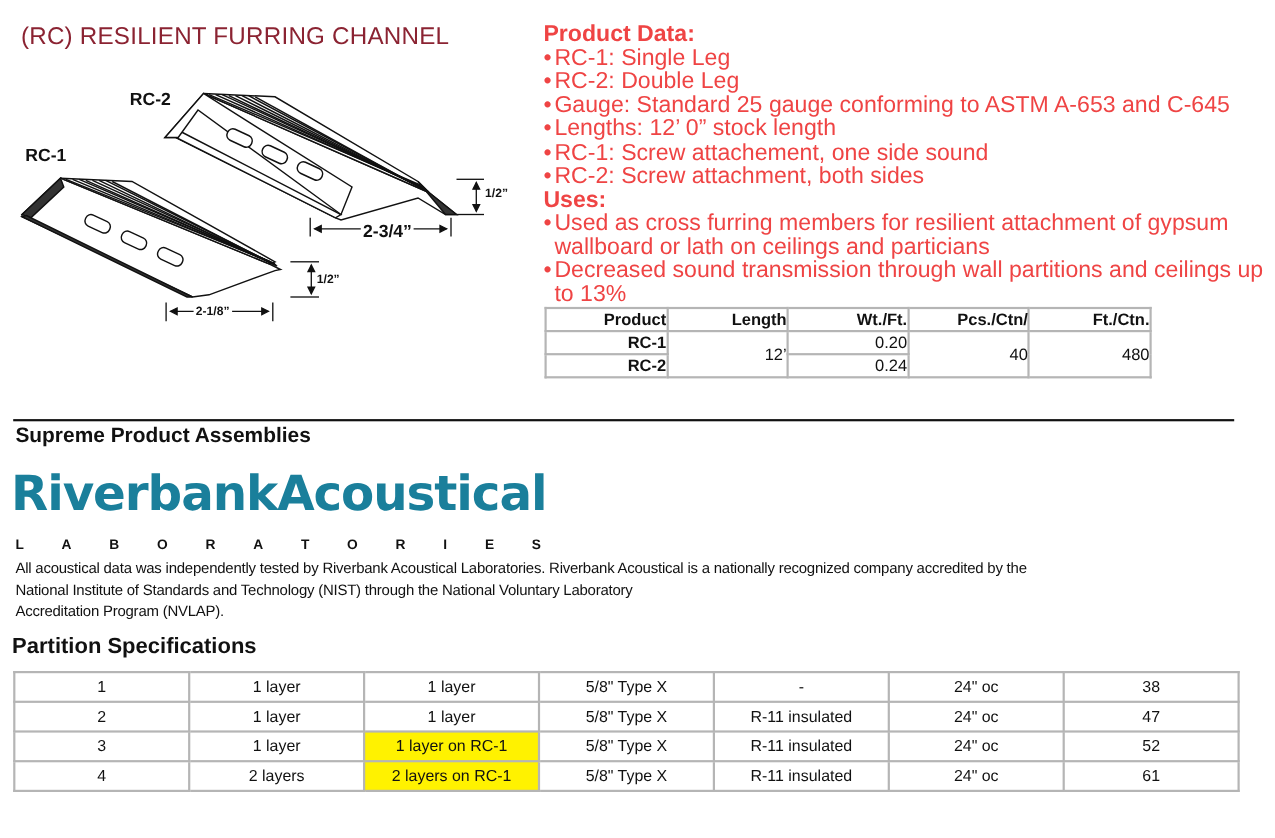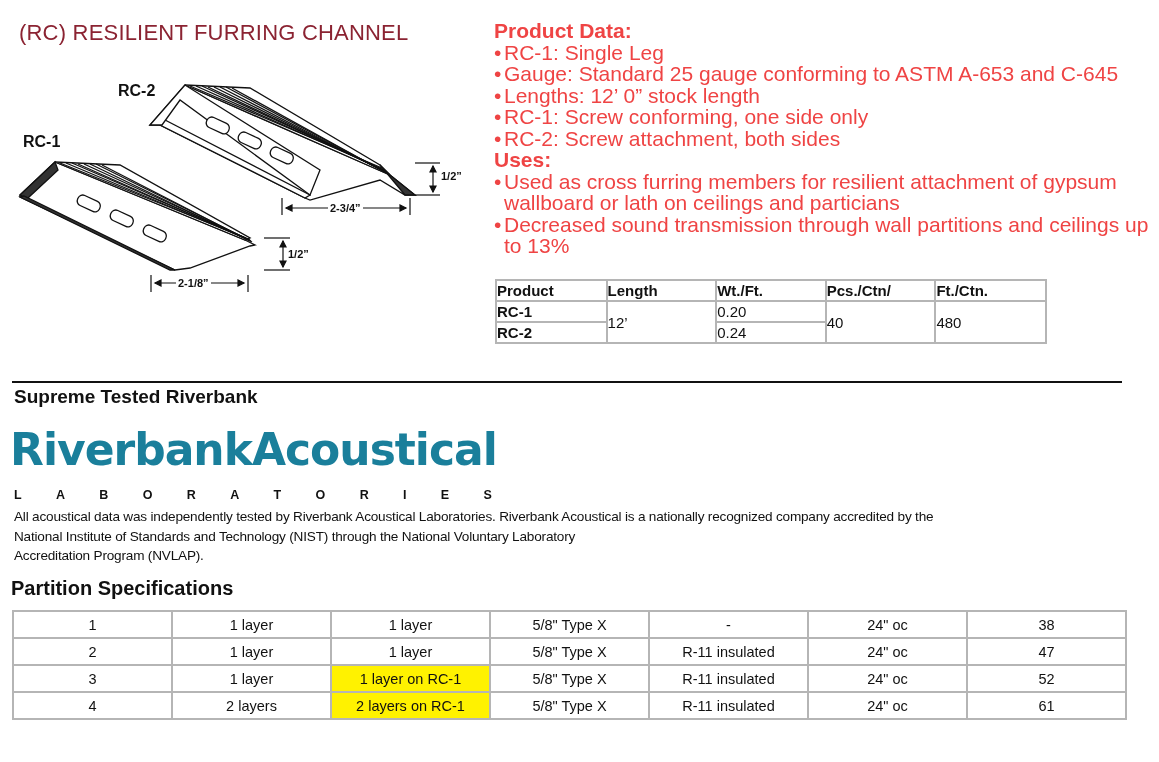--- a/index.html
+++ b/index.html
@@ -6,21 +6,21 @@
   body { width:1159px; height:762px; position:relative; overflow:hidden; font-family:"Liberation Sans", sans-serif; color:#111; }
   .abs { position:absolute; }
   .title { left:19px; top:20px; font-size:22px; font-weight:normal; color:#8b2332; letter-spacing:0.2px; white-space:nowrap; }
   .diagram { left:10px; top:70px; width:440px; height:240px; }
   .pd { left:494px; top:20px; width:660px; font-size:21px; line-height:21.5px; color:#ef4444; }
   .pd .h { font-weight:bold; }
   .pd .li { padding-left:10px; text-indent:-10px; }
   .pd .li::before { content:"\2022"; display:inline-block; width:10px; text-indent:0; }
   table { border-collapse:collapse; }
   .prod { left:495px; top:279px; width:552px; font-size:15px; }
-  .prod td, .prod th { border:2px solid #b5b5b5; text-align:left; padding:0; height:19px; line-height:19px; }
+  .prod td, .prod th { border:2px solid #b5b5b5; text-align:right; padding:0; height:19px; line-height:19px; }
   .prod th { font-weight:bold; }
   .divider { left:12px; top:381px; width:1110px; height:2px; background:#111; }
   .sta { left:14px; top:386px; font-size:19px; font-weight:bold; white-space:nowrap; }
   .logo { left:10px; top:424px; font-size:44px; font-weight:bold; color:#1a7f9b; font-family:"DejaVu Sans", sans-serif; letter-spacing:-1px; white-space:nowrap;text-align:center; }
   .labs { left:14px; top:488px; width:478px; display:flex; justify-content:space-between; font-size:12.5px; font-weight:bold; font-family:"Liberation Sans", sans-serif; }
   .desc { left:14px; top:507px; width:1110px; font-size:13.6px; line-height:19.5px; letter-spacing:-0.2px; }
   .ps { left:11px; top:577px; font-size:20px; font-weight:bold; white-space:nowrap; }
   .spec { left:12px; top:610px; width:1115px; font-size:14.5px; table-layout:fixed; }
   .spec th, .spec td { border:2px solid #b5b5b5; text-align:center; height:25px; padding:0; }
   .spec th { font-weight:bold; height:27px; }
@@ -90,31 +90,32 @@
       <polygon points="234,213 228,210 228,216"></polygon>
     <line x1="254" y1="168" x2="280" y2="168"></line>
       <line x1="254" y1="200" x2="280" y2="200"></line>
     <line x1="273" y1="171" x2="273" y2="197"></line>
     <polygon points="273,171 270,177 276,177"></polygon>
       <polygon points="273,197 270,191 276,191"></polygon>
   </g>
 </svg>
 <div class="abs" style="left:118px;top:82px;font-size:16px;font-weight:bold;">RC-2</div>
 <div class="abs" style="left:23px;top:133px;font-size:16px;font-weight:bold;">RC-1</div>
-<div class="abs" style="left:328px;top:202px;font-size:11px;font-weight:bold;background:#fff;padding:0 2px;">2-3/4”</div>
+<div class="abs" style="left:328px;top:202px;font-size:16px;font-weight:bold;background:#fff;padding:0 2px;">2-3/4”</div>
 <div class="abs" style="left:441px;top:170px;font-size:11px;font-weight:bold;">1/2”</div>
 <div class="abs" style="left:176px;top:277px;font-size:11px;font-weight:bold;background:#fff;padding:0 2px;">2-1/8”</div>
 <div class="abs" style="left:288px;top:248px;font-size:11px;font-weight:bold;">1/2”</div>
 
 <div class="abs pd">
   <div class="h">Product Data:</div>
   <div class="li">RC-1: Single Leg</div>
+  <div class="li">RC-2: Double Leg</div>
   <div class="li">Gauge: Standard 25 gauge conforming to ASTM A-653 and C-645</div>
   <div class="li">Lengths: 12’ 0” stock length</div>
-  <div class="li">RC-1: Screw conforming, one side only</div>
+  <div class="li">RC-1: Screw attachement, one side sound</div>
   <div class="li">RC-2: Screw attachment, both sides</div>
   <div class="h">Uses:</div>
   <div class="li">Used as cross furring members for resilient attachment of gypsum wallboard or lath on ceilings and particians</div>
   <div class="li">Decreased sound transmission through wall partitions and ceilings up to 13%</div>
 </div>
 
 <table class="abs prod">
   <colgroup>
       <col style="width:111px">
       <col style="width:110px">
@@ -139,21 +140,21 @@
   </tr>
   <tr>
     <td style="font-weight:bold">RC-2</td>
     <td>0.24</td>
   </tr>
 </tbody>
   </table>
 
 <div class="abs divider"></div>
 
-<div class="abs sta">Supreme Tested Riverbank</div>
+<div class="abs sta">Supreme Product Assemblies</div>
 <div class="abs logo">RiverbankAcoustical</div>
 <div class="abs labs">
   <span>L</span>
   <span>A</span>
   <span>B</span>
   <span>O</span>
   <span>R</span>
   <span>A</span>
   <span>T</span>
   <span>O</span>

